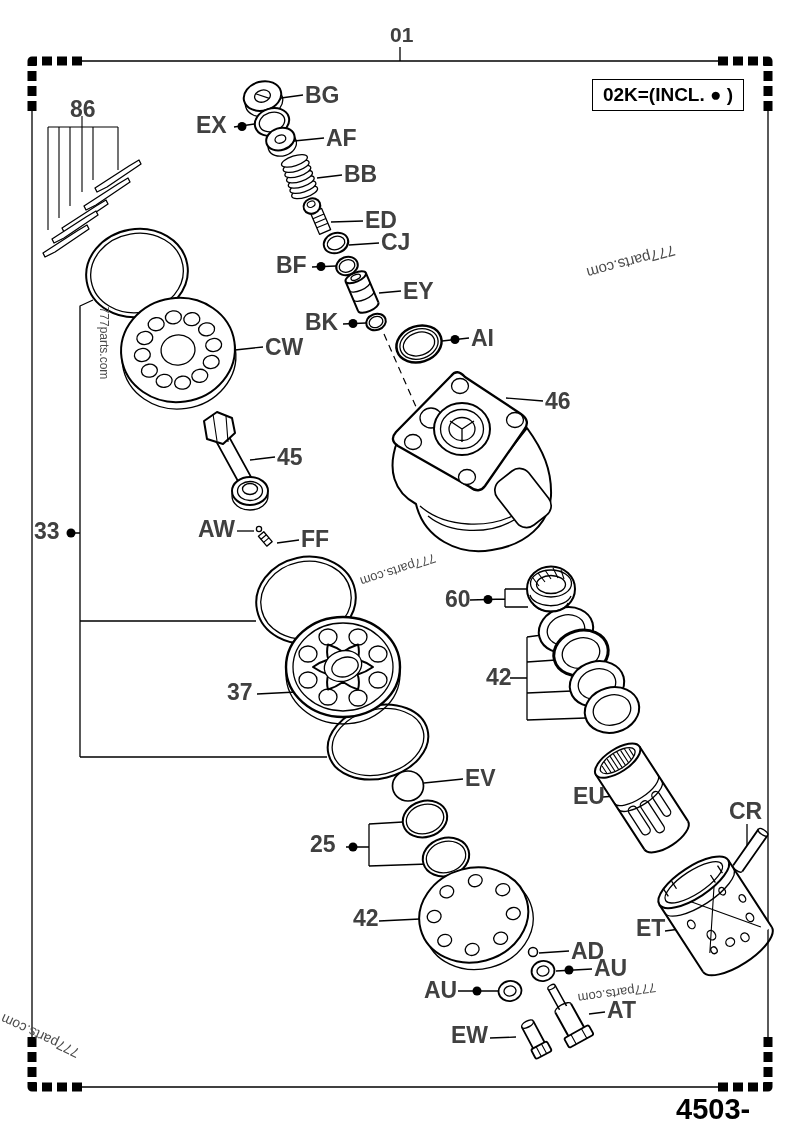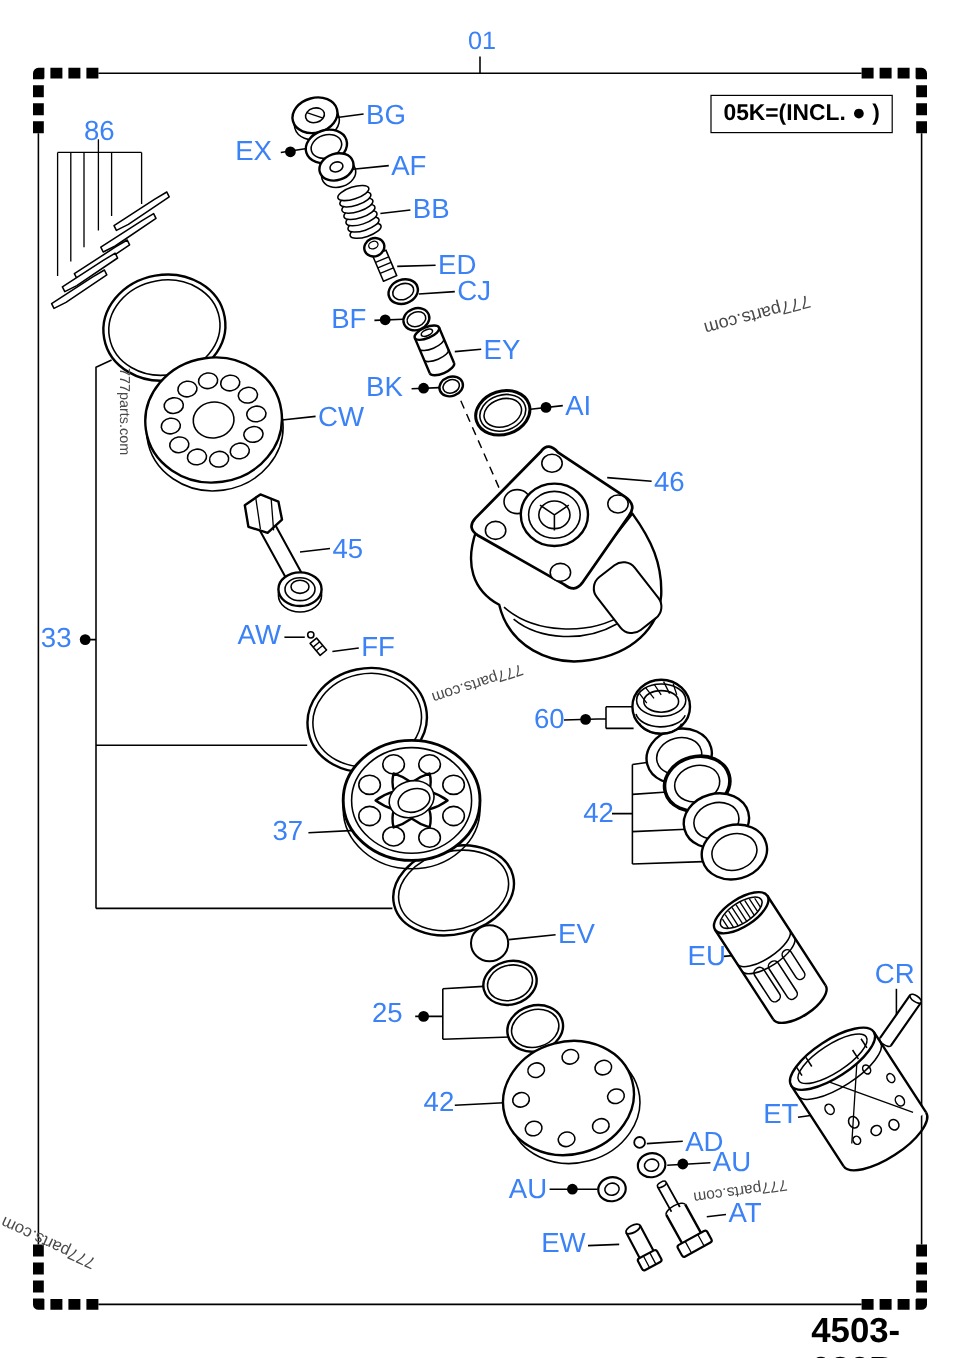--- a/index.html
+++ b/index.html
@@ -1,20 +1,20 @@
 <!DOCTYPE html>
 <html><head>
 <meta charset="utf-8">
 <style>
   html,body{margin:0;padding:0}
   body{width:800px;height:1132px;background:#fff;position:relative;overflow:hidden;
        font-family:"Liberation Sans",sans-serif}
   #stage{position:absolute;left:0;top:0;width:800px;height:1132px}
   svg{position:absolute;left:0;top:0}
-  .lbl{position:absolute;font-weight:normal;font-size:23px;line-height:1;color:#3b82f6;white-space:nowrap}
+  .lbl{position:absolute;font-weight:bold;font-size:23px;line-height:1;color:#404040;white-space:nowrap}
   .sm{font-size:21px}
   .kitbox{position:absolute;left:592px;top:79px;width:150px;height:30px;border:1.7px solid #000;
           display:flex;align-items:center;justify-content:center;font-weight:bold;font-size:19px;color:#000}
   .code{position:absolute;left:676px;top:1093px;font-weight:bold;font-size:29px;color:#000}
   .wm{position:absolute;color:#4a4a4a;white-space:nowrap;transform-origin:center}
   .wm1{left:104px;top:343px;font-size:12px;transform:translate(-50%,-50%) rotate(90deg)}
   .wm2{left:631px;top:262px;font-size:15px;transform:translate(-50%,-50%) rotate(165deg)}
   .wm3{left:398px;top:570px;font-size:13px;transform:translate(-50%,-50%) rotate(162deg)}
   .wm4{left:617px;top:993px;font-size:13px;transform:translate(-50%,-50%) rotate(172deg)}
   .wm5{left:40px;top:1036px;font-size:14px;transform:translate(-50%,-50%) rotate(205deg)}
@@ -383,21 +383,21 @@
     <circle class="dot" cx="353" cy="847" r="4.5"></circle>
     <circle class="dot" cx="488" cy="599.5" r="4.5"></circle>
     <circle class="dot" cx="569" cy="970" r="4.5"></circle>
     <circle class="dot" cx="477" cy="991" r="4.5"></circle>
   </g>
 </svg>
 
 <div>
   <div class="lbl sm" style="left:390px;top:24px">01</div>
   <div class="kitbox">
-    <span>05K=(INCL. ● )</span>
+    <span>02K=(INCL. ● )</span>
   </div>
 
   <div class="lbl" style="left:70px;top:98px">86</div>
   <div class="lbl" style="left:305px;top:84px">BG</div>
   <div class="lbl" style="left:196px;top:114px">EX</div>
   <div class="lbl" style="left:326px;top:127px">AF</div>
   <div class="lbl" style="left:344px;top:163px">BB</div>
   <div class="lbl" style="left:365px;top:209px">ED</div>
   <div class="lbl" style="left:381px;top:231px">CJ</div>
   <div class="lbl" style="left:276px;top:254px">BF</div>

